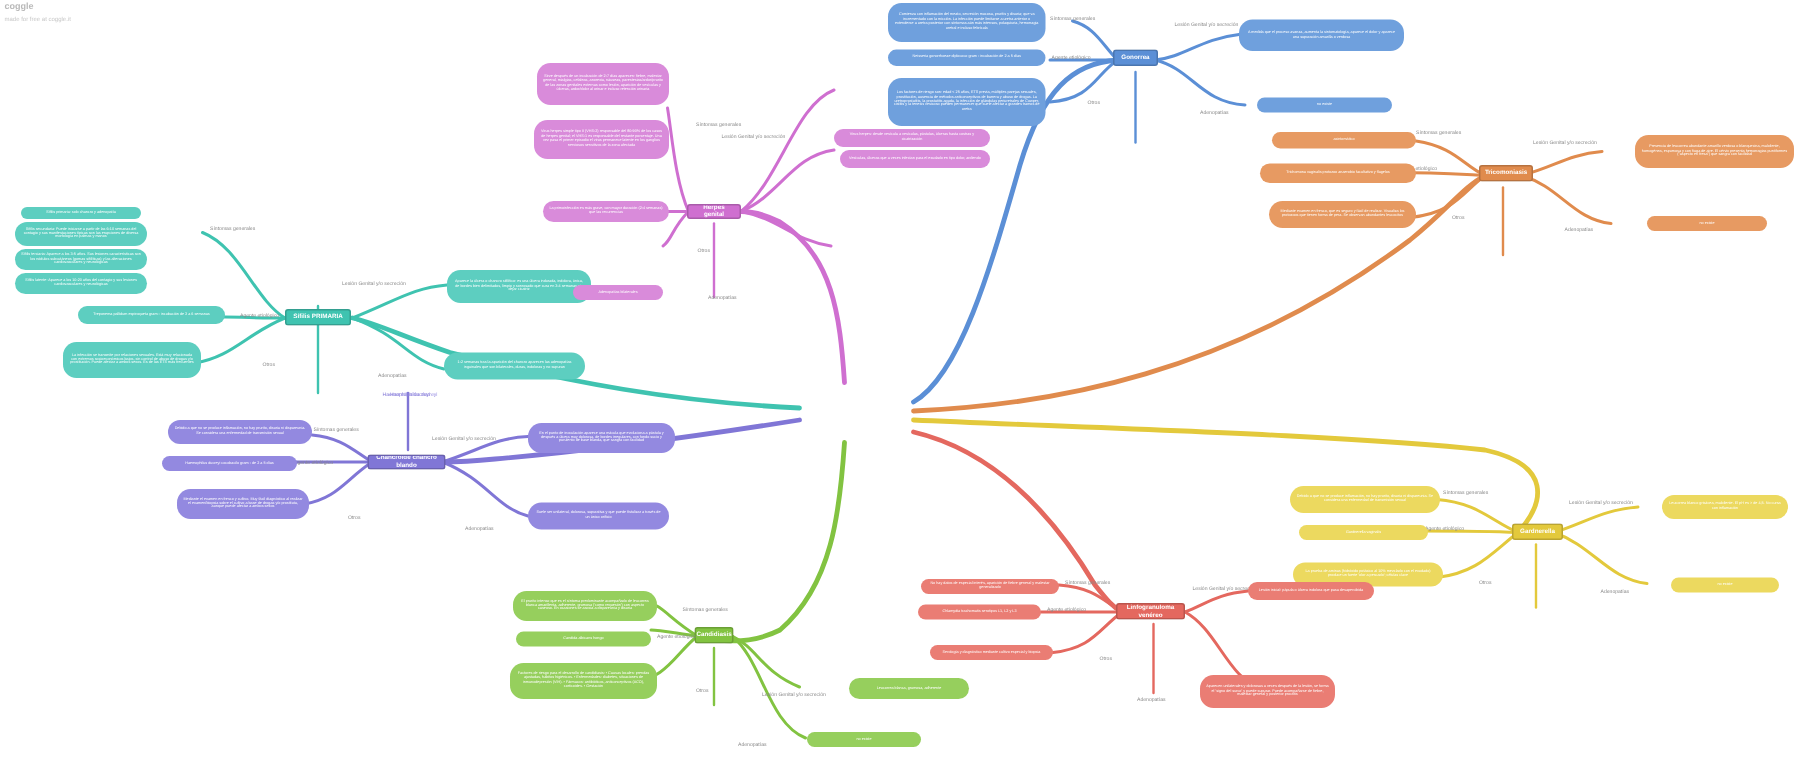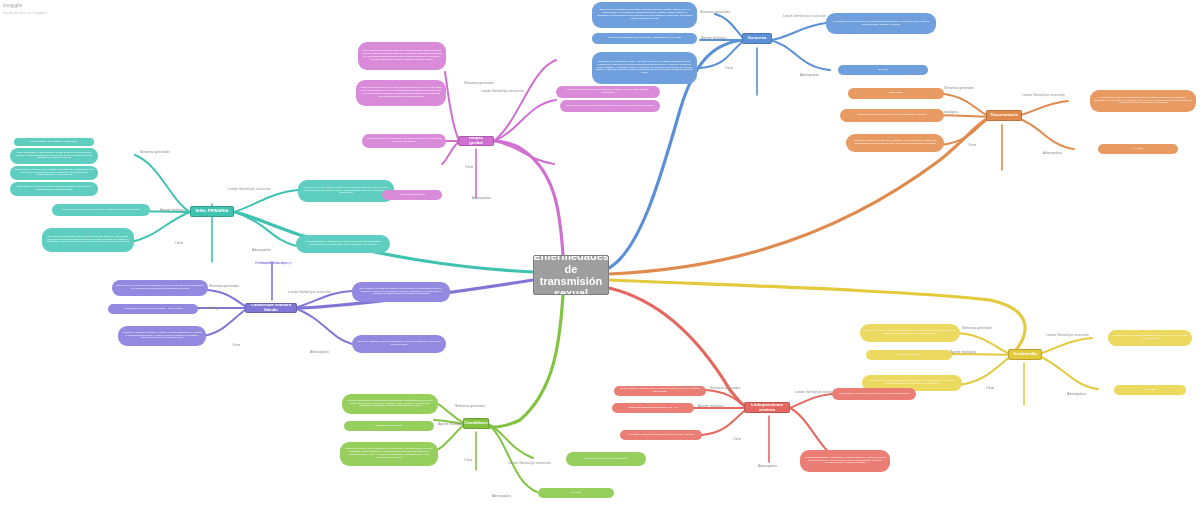--- a/index.html
+++ b/index.html
@@ -110,23 +110,20 @@
       <path d="M459 141 C 450 120 448 90 445 72" stroke-width="2"></path>
       <path d="M459 141 C 448 141 442 141 437 141" stroke-width="2"></path>
       <path d="M459 141 C 448 152 448 160 442 164" stroke-width="2"></path>
       <path d="M494 141 C 520 120 530 70 556 60" stroke-width="2"></path>
       <path d="M494 141 C 520 130 528 104 556 100" stroke-width="2"></path>
       <path d="M494 141 C 520 146 528 160 554 164" stroke-width="2"></path>
       <path d="M476 149 L 476 198" stroke-width="1.6"></path>
     </g>
   </svg>
 
-  <div class="node root" style="left:533px;top:255px;width:76px;height:40px;">
-    <span>Enfermedades de transmisión sexual</span>
-  </div>
 
   <div class="node branch" style="left:742px;top:33px;width:30px;height:11px;background:#5b8fd6;">
     <span>Gonorrea</span>
   </div>
   <div class="edgelabel" style="left:700px;top:10px;">Síntomas generales</div>
   <div class="edgelabel" style="left:701px;top:36px;">Agente etiológico</div>
   <div class="edgelabel" style="left:725px;top:66px;">Otros</div>
   <div class="edgelabel" style="left:783px;top:14px;">Lesión Genital y/o secreción</div>
   <div class="edgelabel" style="left:800px;top:73px;">Adenopatías</div>
   <div class="node leaf" style="left:592px;top:2px;width:105px;height:26px;background:#6fa0dd;">

